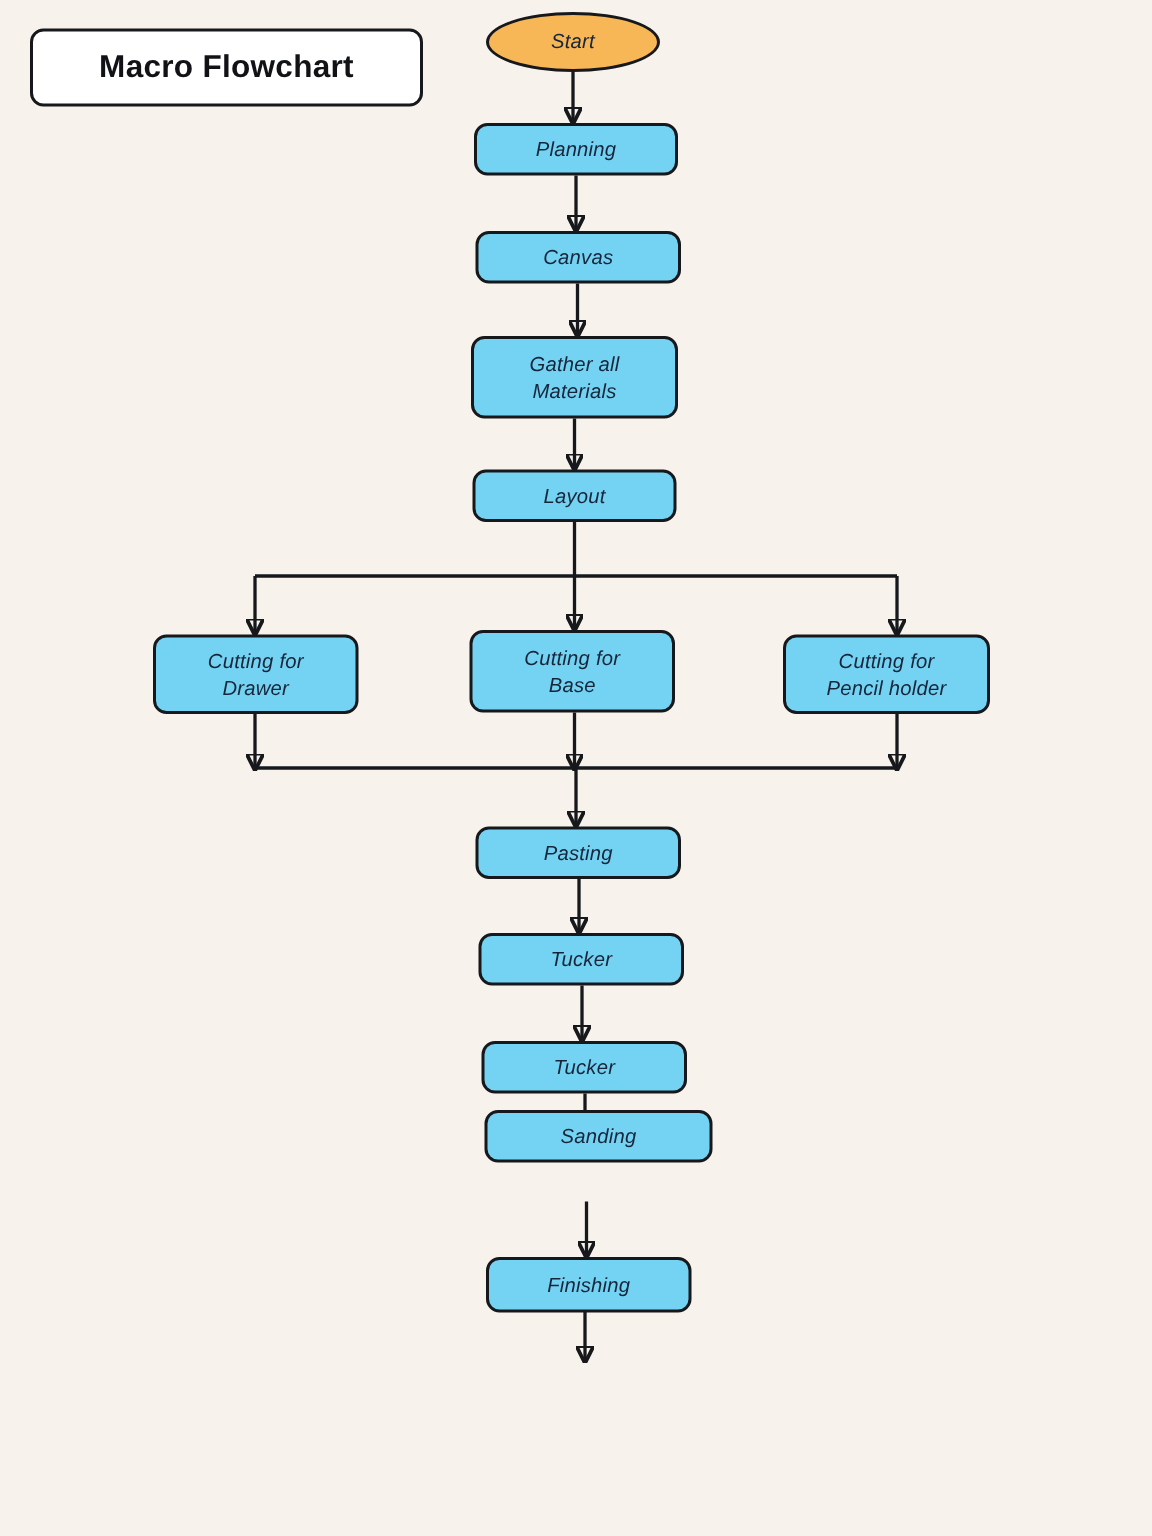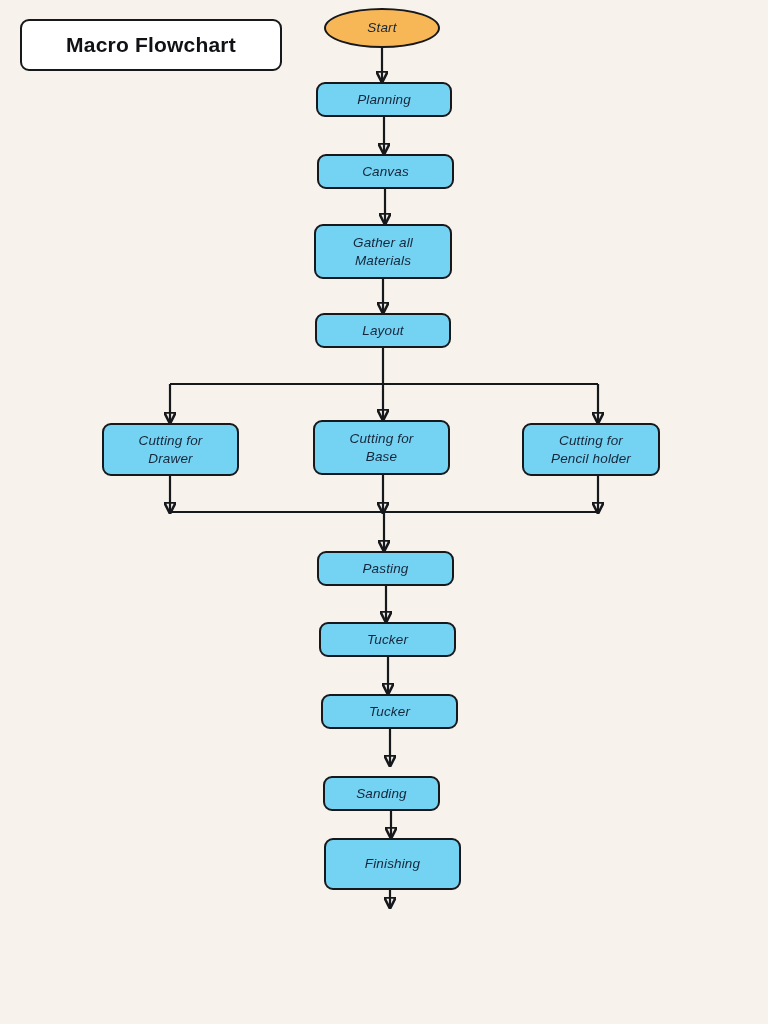--- a/index.html
+++ b/index.html
@@ -176,22 +176,22 @@
   </div>
 
   <div class="node process" style="left:319px; top:622px; width:137px; height:35px;">
     <span class="node-label">Tucker</span>
   </div>
 
   <div class="node process" style="left:321px; top:694px; width:137px; height:35px;">
     <span class="node-label">Tucker</span>
   </div>
 
-  <div class="node process" style="left:323px; top:776px; width:117px; height:35px;">
+  <div class="node process" style="left:323px; top:740px; width:152px; height:35px;">
     <span class="node-label">Sanding</span>
   </div>
 
-  <div class="node process" style="left:324px; top:838px; width:137px; height:52px;">
+  <div class="node process" style="left:324px; top:838px; width:137px; height:37px;">
     <span class="node-label">Finishing</span>
   </div>
 
 
 </div>
 
 </body></html>

